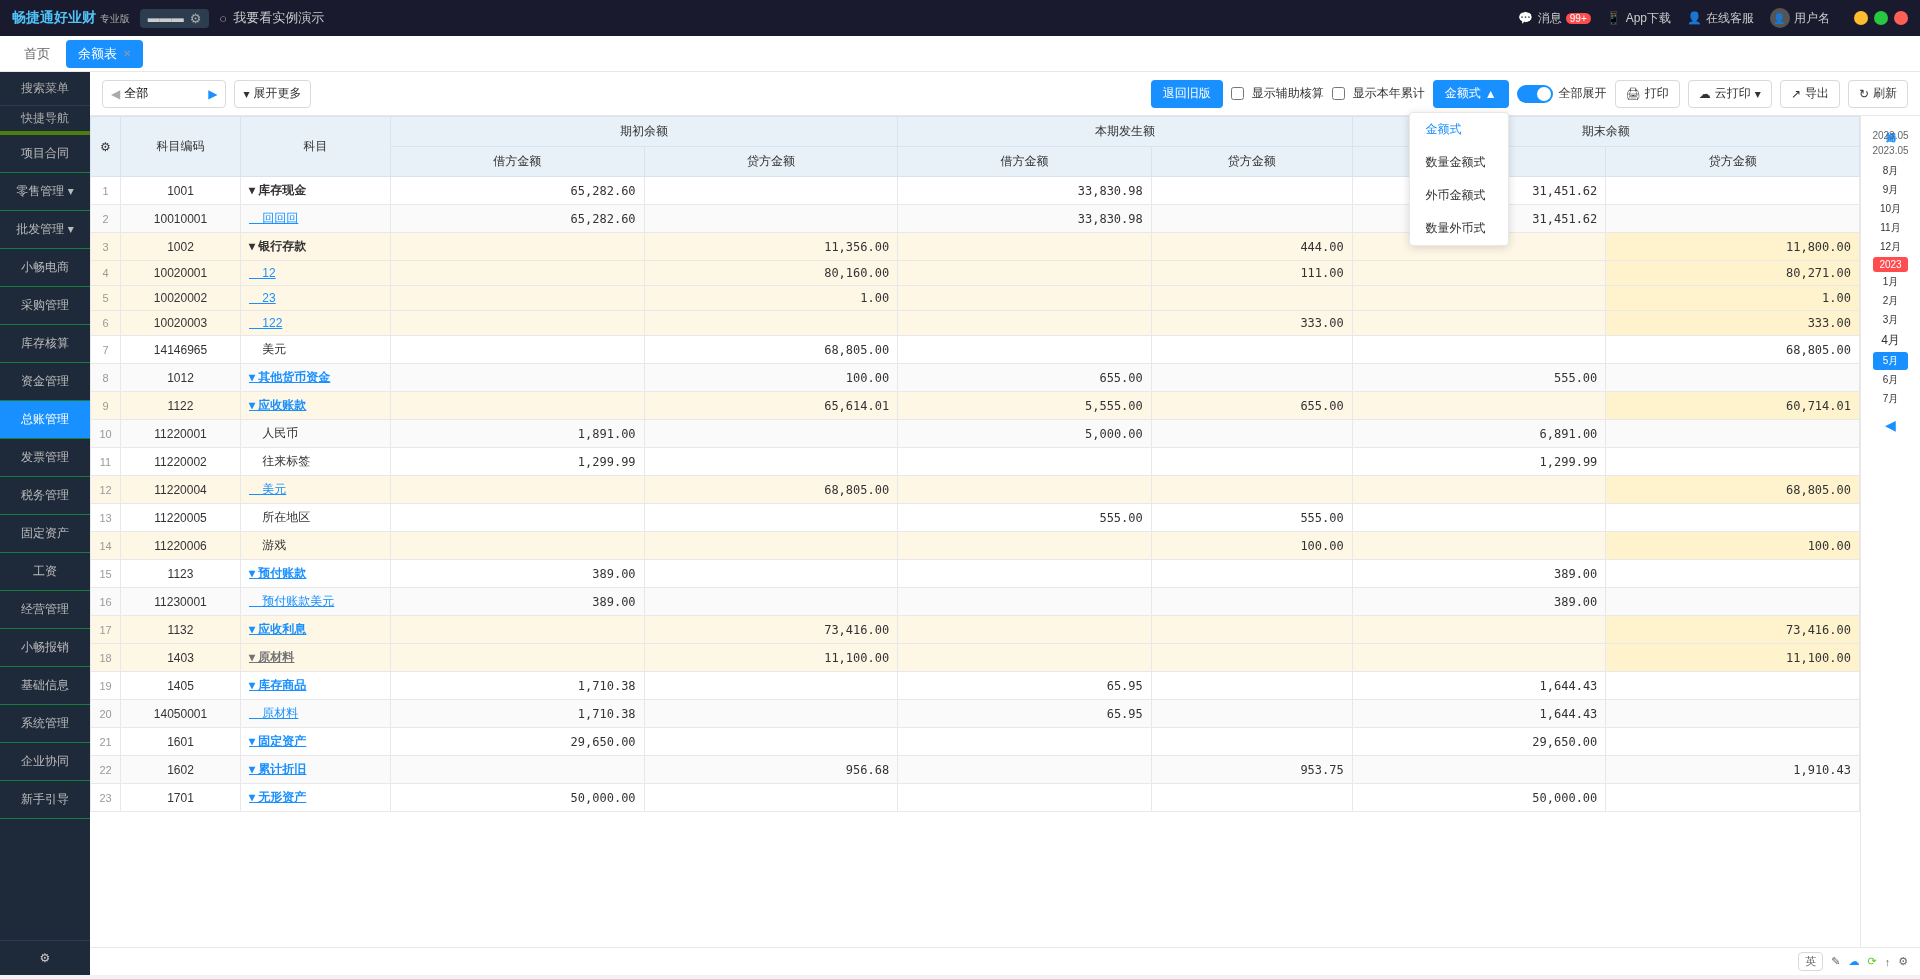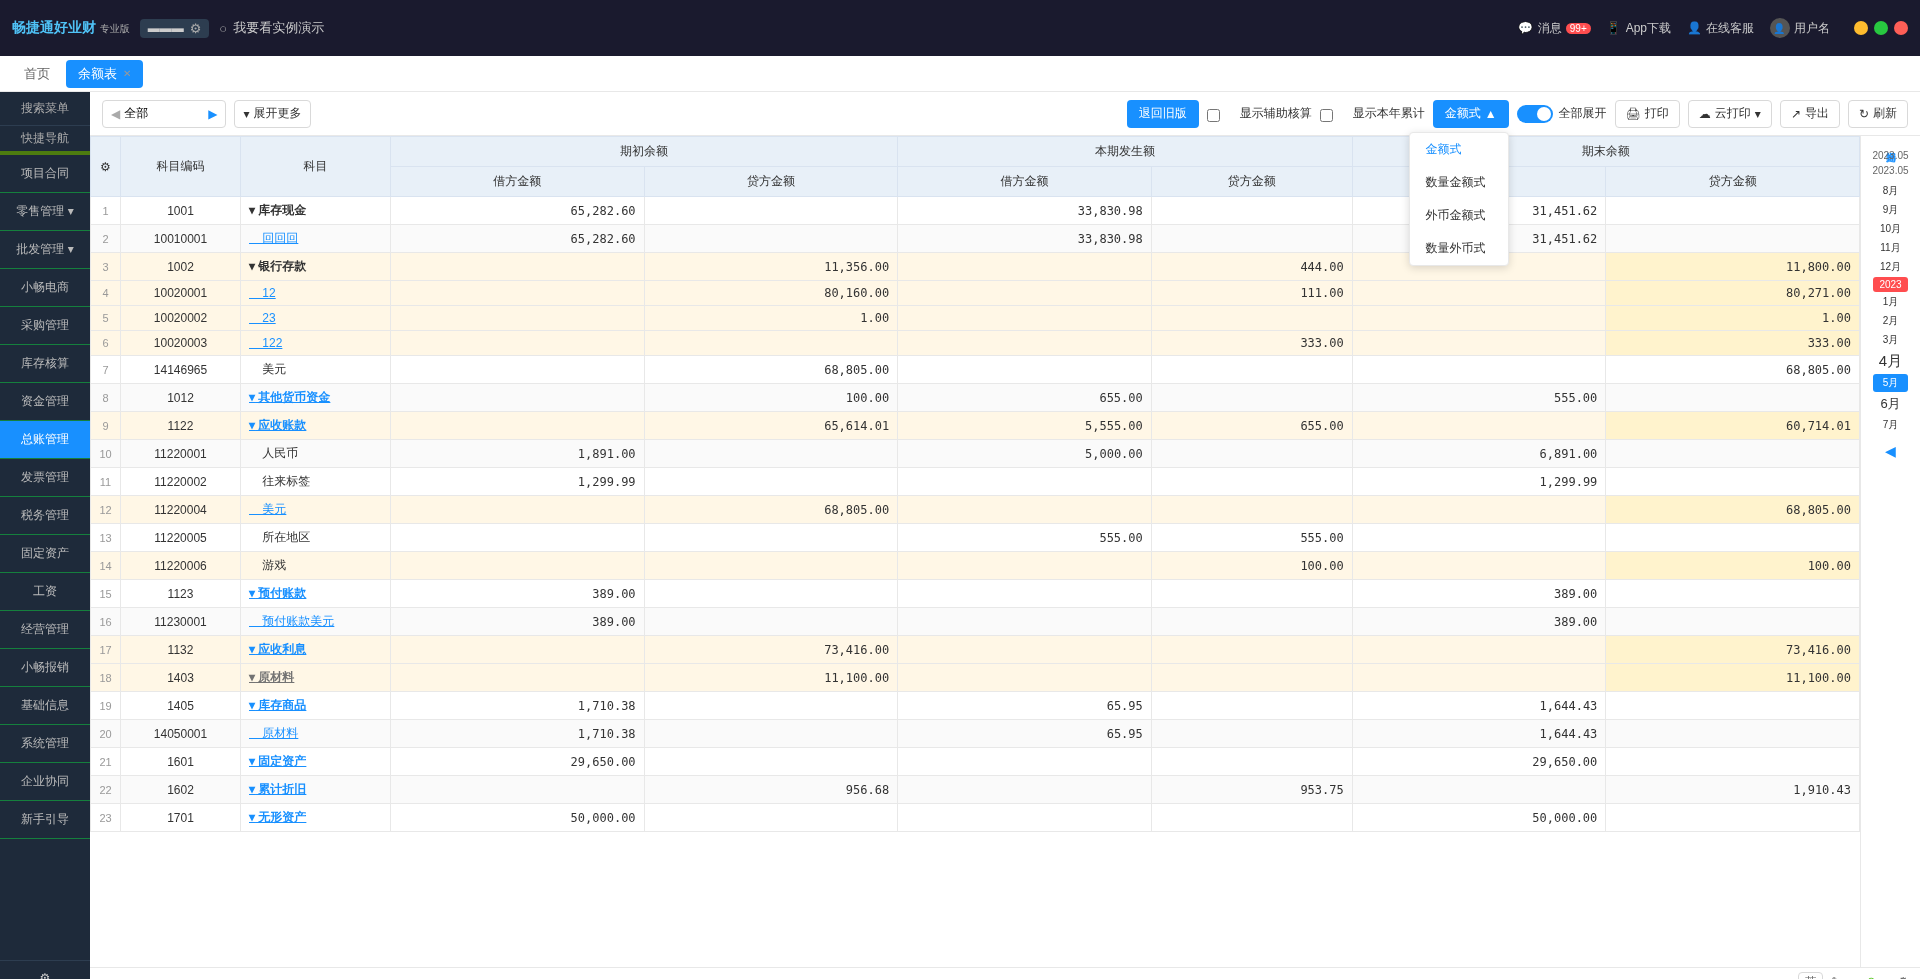--- a/index.html
+++ b/index.html
@@ -1,19 +1,19 @@
 <!DOCTYPE html>
 <html><head>
   <meta charset="utf-8">
   <style>
     * { margin: 0; padding: 0; box-sizing: border-box; }
     body { font-family: 'Microsoft YaHei', Arial, sans-serif; font-size: 12px; background: #f0f2f5; color: #333; overflow: hidden; height: 979px; width: 1920px; }
 
     
-    .top-bar { height: 56px; background: #1a1a2e; display: flex; align-items: center; padding: 0 12px; justify-content: space-between; }
+    .top-bar { height: 36px; background: #1a1a2e; display: flex; align-items: center; padding: 0 12px; justify-content: space-between; }
     .top-bar-left { display: flex; align-items: center; gap: 10px; color: #fff; font-size: 13px; }
     .top-bar-right { display: flex; align-items: center; gap: 16px; color: #ccc; font-size: 12px; }
     .top-bar-right .icon-item { display: flex; align-items: center; gap: 4px; cursor: pointer; }
     .badge { background: #ff4d4f; color: #fff; border-radius: 8px; padding: 0 4px; font-size: 10px; }
 
     
     .tab-bar { height: 36px; background: #fff; border-bottom: 1px solid #e8e8e8; display: flex; align-items: center; padding: 0 12px; gap: 4px; }
     .tab-item { padding: 0 12px; height: 28px; display: flex; align-items: center; border-radius: 4px; cursor: pointer; font-size: 13px; color: #666; }
     .tab-item.active { background: #1890ff; color: #fff; }
     .tab-close { margin-left: 6px; font-size: 10px; color: #999; }
@@ -36,21 +36,21 @@
 
     
     .toolbar { height: 44px; background: #fff; display: flex; align-items: center; padding: 0 12px; gap: 8px; border-bottom: 1px solid #e8e8e8; }
     .toolbar-left { display: flex; align-items: center; gap: 8px; }
     .search-box { display: flex; align-items: center; border: 1px solid #d9d9d9; border-radius: 4px; padding: 0 8px; height: 28px; background: #fff; gap: 4px; }
     .search-box input { border: none; outline: none; font-size: 12px; width: 80px; }
     .expand-btn { display: flex; align-items: center; gap: 4px; border: 1px solid #d9d9d9; border-radius: 4px; padding: 0 8px; height: 28px; cursor: pointer; background: #fff; font-size: 12px; }
     .toolbar-right { margin-left: auto; display: flex; align-items: center; gap: 8px; }
     .btn-primary { background: #1890ff; color: #fff; border: none; border-radius: 4px; padding: 0 12px; height: 28px; cursor: pointer; font-size: 12px; }
     .btn-outline { border: 1px solid #d9d9d9; border-radius: 4px; padding: 0 10px; height: 28px; cursor: pointer; background: #fff; font-size: 12px; display: flex; align-items: center; gap: 4px; }
-    .checkbox-label { display: flex; align-items: flex-end; gap: 20px; font-size: 12px; cursor: pointer; }
+    .checkbox-label { display: flex; align-items: center; gap: 8px; font-size: 12px; cursor: pointer; }
     .dropdown-btn { background: #1890ff; color: #fff; border: none; border-radius: 4px; padding: 0 12px; height: 28px; cursor: pointer; font-size: 12px; display: flex; align-items: center; gap: 4px; position: relative; }
     .toggle-switch { display: flex; align-items: center; gap: 6px; }
     .toggle { width: 36px; height: 18px; background: #1890ff; border-radius: 9px; position: relative; cursor: pointer; }
     .toggle-knob { width: 14px; height: 14px; background: #fff; border-radius: 50%; position: absolute; top: 2px; right: 2px; }
 
     
     .table-container { flex: 1; overflow: auto; background: #fff; margin: 0; }
     table { width: 100%; border-collapse: collapse; font-size: 12px; }
     thead tr { background: #e8f0f8; }
     thead th { border: 1px solid #d9e3f0; padding: 6px 8px; text-align: center; font-weight: normal; color: #333; white-space: nowrap; }
@@ -610,23 +610,23 @@
         <div style="display:flex;flex-direction:column;align-items:center;gap:1px;margin-top:4px;">
           <div style="font-size:10px;padding:2px 4px;cursor:pointer;width:100%;text-align:center;">8月</div>
           <div style="font-size:10px;padding:2px 4px;cursor:pointer;width:100%;text-align:center;">9月</div>
           <div style="font-size:10px;padding:2px 4px;cursor:pointer;width:100%;text-align:center;">10月</div>
           <div style="font-size:10px;padding:2px 4px;cursor:pointer;width:100%;text-align:center;">11月</div>
           <div style="font-size:10px;padding:2px 4px;cursor:pointer;width:100%;text-align:center;">12月</div>
           <div style="font-size:10px;padding:2px 6px;cursor:pointer;background:#ff4d4f;color:#fff;border-radius:3px;width:100%;text-align:center;">2023</div>
           <div style="font-size:10px;padding:2px 4px;cursor:pointer;width:100%;text-align:center;">1月</div>
           <div style="font-size:10px;padding:2px 4px;cursor:pointer;width:100%;text-align:center;">2月</div>
           <div style="font-size:10px;padding:2px 4px;cursor:pointer;width:100%;text-align:center;">3月</div>
-          <div style="font-size:15px;padding:2px 4px;cursor:pointer;width:100%;text-align:center;">4月</div>
+          <div style="font-size:12px;padding:2px 4px;cursor:pointer;width:100%;text-align:center;">4月</div>
           <div style="font-size:10px;padding:2px 6px;cursor:pointer;background:#1890ff;color:#fff;border-radius:3px;width:100%;text-align:center;">5月</div>
-          <div style="font-size:13px;padding:2px 4px;cursor:pointer;width:100%;text-align:center;">6月</div>
+          <div style="font-size:10px;padding:2px 4px;cursor:pointer;width:100%;text-align:center;">6月</div>
           <div style="font-size:10px;padding:2px 4px;cursor:pointer;width:100%;text-align:center;">7月</div>
           <div style="margin-top:8px;cursor:pointer;font-size:14px;color:#1890ff;">◀</div>
         </div>
       </div>
     </div>
 
     <div class="status-bar">
       <div style="display:flex;align-items:center;gap:8px;">
         <span style="background:#fff;border:1px solid #d9d9d9;border-radius:4px;padding:1px 6px;font-size:11px;cursor:pointer;">英</span>
         <span style="color:#666;">✎</span>

